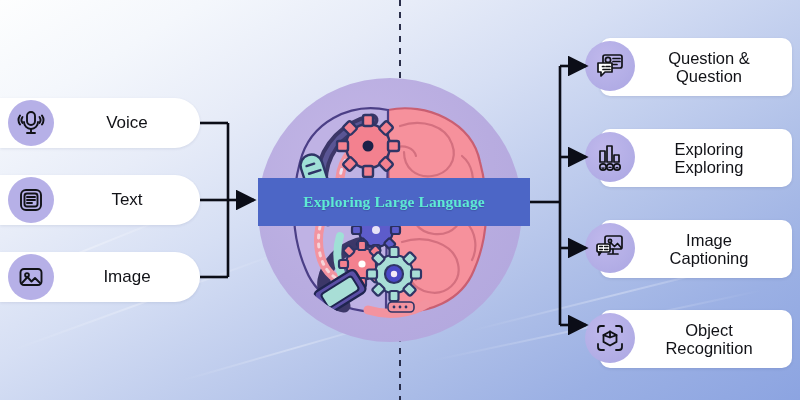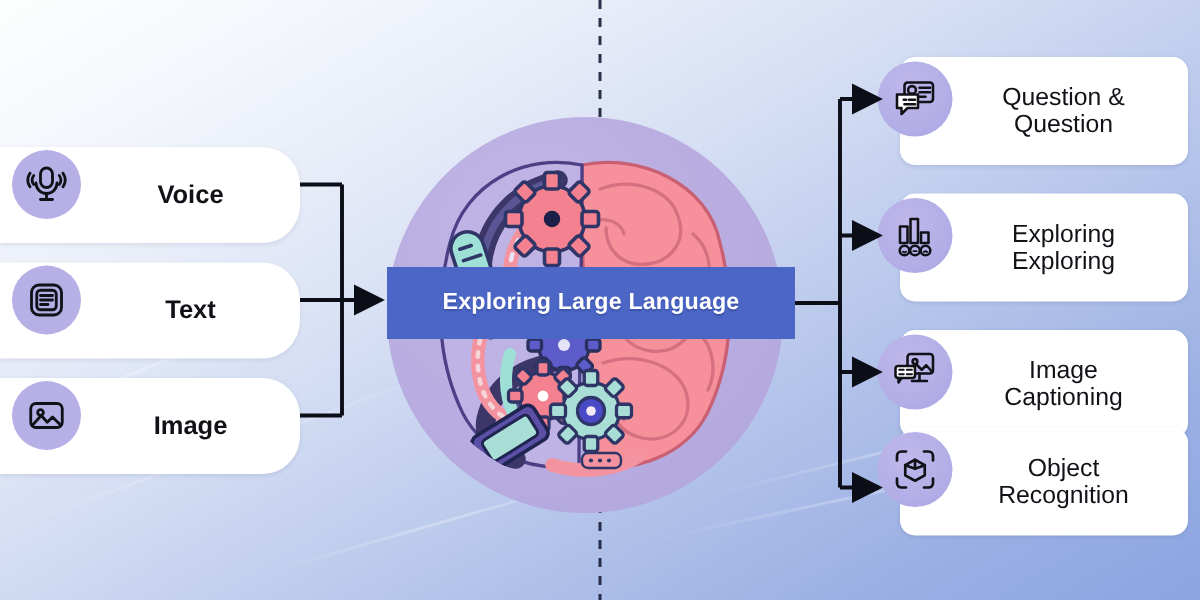--- a/index.html
+++ b/index.html
@@ -72,45 +72,45 @@
     top: 178px;
     width: 272px;
     height: 48px;
     background: #4c66c6;
     display: flex;
     align-items: center;
     justify-content: center;
     z-index: 6;
   }
   .banner-text {
-    color: #ffffff;
+    color: #5eead4;
     font-size: 15.5px;
     font-weight: bold;
     line-height: 1.18;
     text-align: center;
     letter-spacing: 0.1px;
     text-shadow: 0 1px 1px rgba(20,30,80,0.25);
+    font-family: Liberation Serif, serif;
   }
 
   
   .connectors { position: absolute; left: 0; top: 0; width: 800px; height: 400px; z-index: 5; }
 
   
   .pill-left {
     position: absolute;
     left: 0;
     width: 200px;
-    height: 64px;
+    height: 50px;
     background: #ffffff;
     border-radius: 0 25px 25px 0;
     display: flex;
     align-items: center;
     z-index: 4;
     box-shadow: 0 1px 3px rgba(40,50,100,0.10);
-    font-weight: bold;
   }
   .pill-left .label {
     position: absolute;
     left: 68px;
     right: 14px;
     text-align: center;
     font-size: 17px;
     color: #111217;
   }
   .icon-bubble {
@@ -124,21 +124,21 @@
     justify-content: center;
     z-index: 5;
   }
   .icon-bubble.left { left: 8px; top: 2px; }
 
   
   .pill-right {
     position: absolute;
     left: 600px;
     width: 192px;
-    height: 72px;
+    height: 58px;
     background: #ffffff;
     border-radius: 10px;
     display: flex;
     align-items: center;
     z-index: 4;
     box-shadow: 0 1px 3px rgba(40,50,100,0.12);
   }
   .pill-right .label {
     position: absolute;
     left: 36px;
@@ -400,21 +400,21 @@
         <path d="M11.5 15 l4.5 -5 3.5 3.5 3 -3 4 4.5"></path>
         <path d="M18 16 v5 M13 21 h10"></path>
         <rect x="2" y="11" width="13" height="8" rx="1.8" fill="#ffffff"></rect>
         <path d="M4.5 13.5 h3 M4.5 16.5 h3 M9.5 13.5 h3.5 M9.5 16.5 h3.5" stroke-width="1.3"></path>
         <path d="M6 19 l-2 3 v-3"></path>
       </svg>
     </div>
     <span class="label"><span>Image</span><br><span>Captioning</span></span>
   </div>
 
-  <div class="pill-right" style="top:285px;">
+  <div class="pill-right" style="top:310px;">
     <div class="icon-bubble right">
       <svg class="gl" width="30" height="30" viewBox="0 0 30 30" fill="none" stroke="#111217" stroke-width="1.8" stroke-linecap="round" stroke-linejoin="round">
         <path d="M3 9 V6 a3 3 0 0 1 3 -3 h3"></path>
         <path d="M21 3 h3 a3 3 0 0 1 3 3 v3"></path>
         <path d="M27 21 v3 a3 3 0 0 1 -3 3 h-3"></path>
         <path d="M9 27 h-3 a3 3 0 0 1 -3 -3 v-3"></path>
         <path d="M15 8.5 l6.5 3.6 v6.8 L15 22.5 l-6.5 -3.6 v-6.8 z"></path>
         <path d="M15 8.5 v6 M15 14.5 l6.5 -2.4 M15 14.5 l-6.5 -2.4"></path>
       </svg>
     </div>

